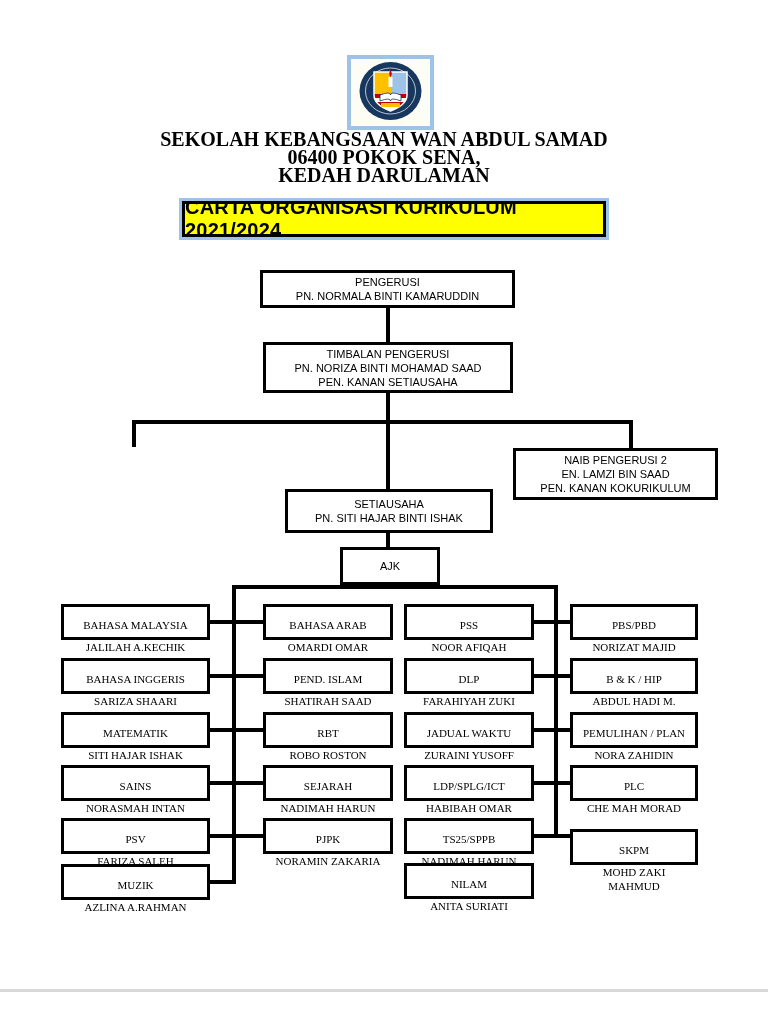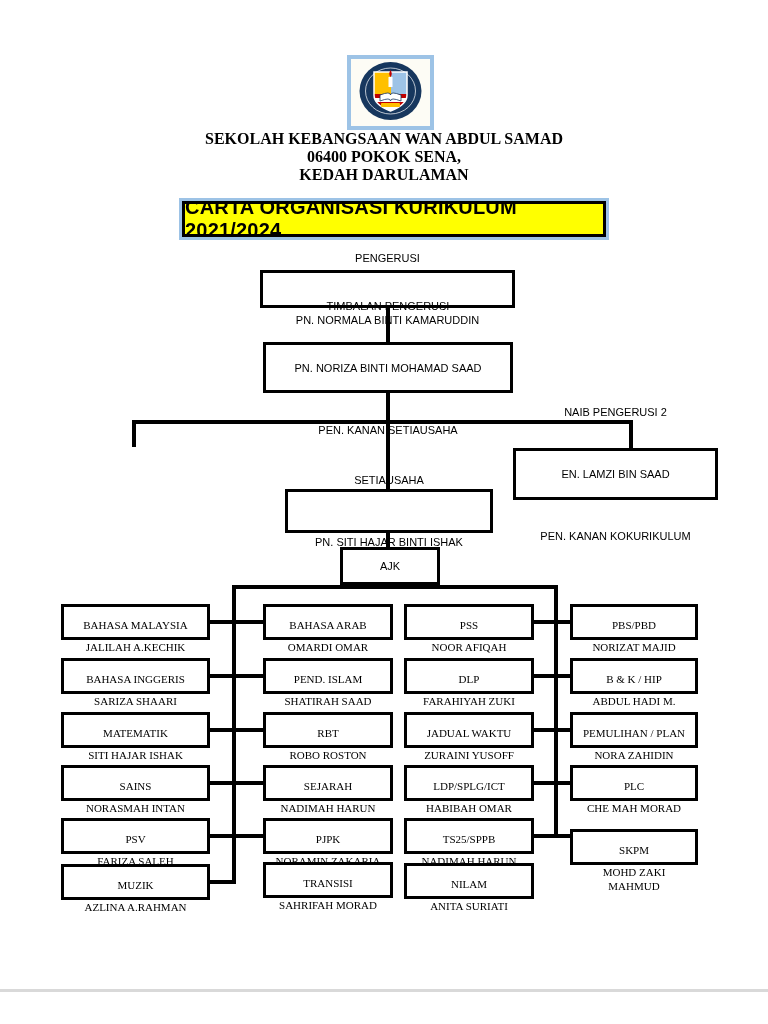--- a/index.html
+++ b/index.html
@@ -4,33 +4,33 @@
 <style>
   html,body{margin:0;padding:0;background:#fff;}
   #page{
     position:relative;width:768px;height:1024px;background:#ffffff;
     font-family:"Liberation Sans",sans-serif;color:#000;overflow:hidden;
   }
   
   .logo-frame{position:absolute;left:347px;top:55px;width:87px;height:75px;}
   .school-name{
     position:absolute;left:0;top:130px;width:768px;text-align:center;
-    font-family:"Liberation Serif",serif;font-weight:bold;font-size:16px;line-height:18px;
+    font-family:"Liberation Serif",serif;font-weight:bold;font-size:20px;line-height:18px;
   }
   .banner{
     position:absolute;left:182px;top:201px;width:418px;height:30px;
     background:#FFFF00;border:3px solid #000;outline:3px solid #9DC3E6;
     display:flex;align-items:center;justify-content:center;
     font-weight:bold;font-size:20px;letter-spacing:.2px;
   }
   
   .node{
     position:absolute;background:#fff;border:3px solid #000;box-sizing:border-box;
     display:flex;flex-direction:column;align-items:center;justify-content:center;
-    text-align:right;font-size:11px;line-height:14px;gap:48px;
+    text-align:right;font-size:11px;line-height:14px;
   }
   .cell{
     position:absolute;background:#fff;border:3px solid #000;box-sizing:border-box;
     height:36px;text-align:center;font-size:11px;line-height:14px;padding-top:3px;
     overflow:visible;
   }
   .cell span{display:block;margin:8px auto;font-family:Liberation Serif, serif;}
   .cell .narrow{max-width:100px;}
   
   .ln{position:absolute;background:#000;}
@@ -214,23 +214,19 @@
   </div>
   <div class="cell" style="left:570px;top:829px;width:128px">
     <span>SKPM</span>
     <span class="narrow">MOHD ZAKI MAHMUD</span>
   </div>
 
   <div class="cell" style="left:61px;top:864px;width:149px">
     <span>MUZIK</span>
     <span>AZLINA A.RAHMAN</span>
   </div>
-  <div class="cell" style="left:263px;top:862px;width:130px">
-    <span>TRANSISI</span>
-    <span>SAHRIFAH MORAD</span>
-  </div>
   <div class="cell" style="left:404px;top:863px;width:130px">
     <span>NILAM</span>
     <span>ANITA SURIATI</span>
   </div>
 
   <div class="page-edge"></div>
 </div>
 
 </body></html>

